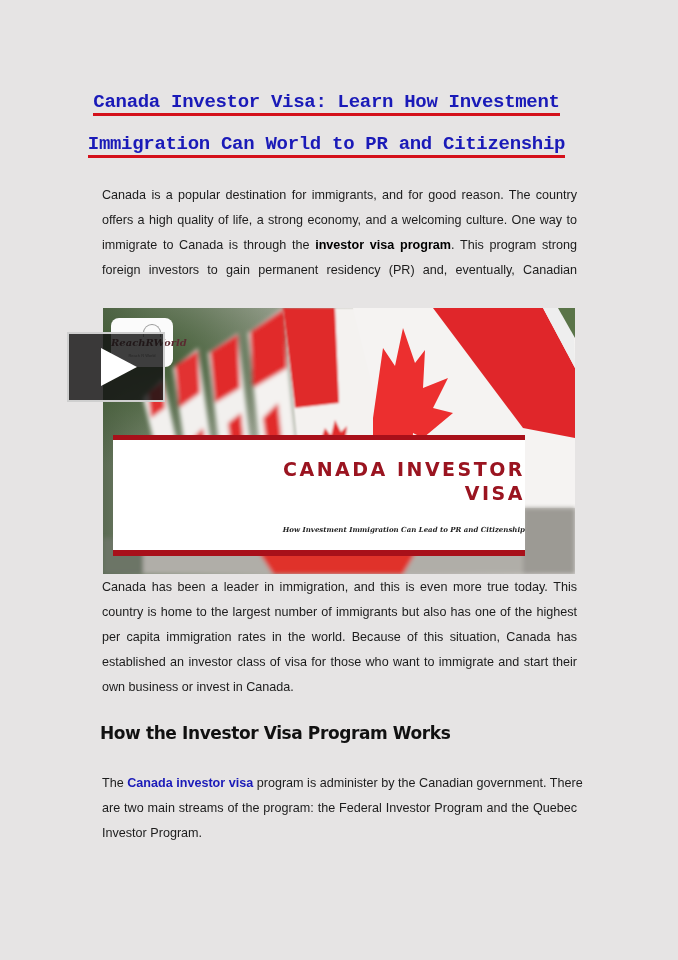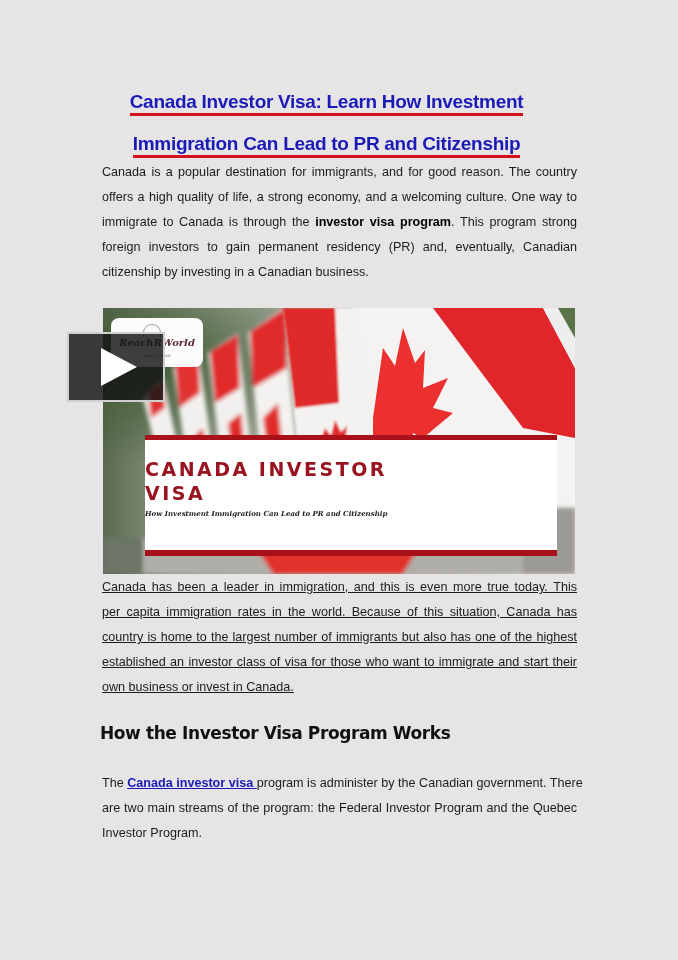--- a/index.html
+++ b/index.html
@@ -18,21 +18,21 @@
     .page {
       position: absolute;
       left: 0; top: 0;
       width: 678px; height: 960px;
     }
     .title {
       position: absolute;
       left: 0;
       width: 653px;
       text-align: center;
-      font-family: Liberation Sans, sans-serif;
+      font-family: Liberation Mono, monospace;
       font-weight: bold;
       font-size: 19px;
       color: #1a1ab8;
       letter-spacing: -0.3px;
     }
     .title span {
       border-bottom: 3px solid #d4101a;
       padding-bottom: 0px;
       line-height: 22px;
       display: inline-block;
@@ -55,28 +55,27 @@
       text-align: justify;
       text-align-last: justify;
       height: 25px;
       white-space: nowrap;
       overflow: visible;
     }
     .para .line.last {
       text-align-last: left;
     }
     .para b { font-weight: bold; color: #000; margin-top: 44px; }
-    .p1 { top: 160px; }
-    .p2 { top: 575px; text-decoration: underline; }
+    .p1 { top: 183px; }
+    .p2 { top: 575px; }
     .p3 { top: 771px; }
 
     .link {
       color: #1a1ab8;
       font-weight: bold;
-      text-decoration: underline;
       cursor: pointer;
     }
 
     .h2 {
       position: absolute;
       left: 100px;
       top: 723px;
       font-family: "DejaVu Sans", sans-serif;
       font-weight: bold;
       font-size: 17px;
@@ -98,52 +97,52 @@
       position: absolute; inset: 0;
       background:
         radial-gradient(ellipse at 8% 20%, #3f5a32 0%, rgba(63,90,50,0) 35%),
         radial-gradient(ellipse at 95% 15%, #4e6b3e 0%, rgba(78,107,62,0) 25%),
         radial-gradient(ellipse at 60% 95%, #b8b6b2 0%, rgba(184,182,178,0) 40%);
     }
     .hero svg { position: absolute; }
 
     .banner {
       position: absolute;
-      left: 42px;
+      left: 10px;
       top: 127px;
       width: 412px;
       height: 110px;
       background: #ffffff;
       border-top: 5px solid #a8101a;
       border-bottom: 6px solid #a8101a;
-      text-align: left;
+      text-align: right;
     }
     .banner .b-title {
       font-family: "DejaVu Sans", sans-serif;
       font-weight: bold;
       font-size: 19px;
       letter-spacing: 2.5px;
       color: #9a1420;
       line-height: 24px;
     }
     .banner .b-title.t1 { margin-top: 17px; }
     .banner .b-sub {
       font-family: "DejaVu Serif", serif;
       font-style: italic;
       font-weight: bold;
       font-size: 7px;
       color: #222;
-      margin-top: 4px;
+      margin-top: 20px;
     }
 
     .logo-card {
       position: absolute;
       left: 8px;
       top: 10px;
-      width: 92px;
+      width: 62px;
       height: 49px;
       background: #fbfbfb;
       border-radius: 8px;
       text-align: center;
     }
     .logo-card .logo-text {
       position: absolute;
       left: 0; right: 0;
       top: 19px;
       font-family: "DejaVu Serif", serif;
@@ -191,29 +190,28 @@
   </style>
 </head>
 <body>
 
 <div class="page">
 
   <div class="title l1">
     <span>Canada Investor Visa: Learn How Investment</span>
   </div>
   <div class="title l2">
-    <span>Immigration Can Lead to PR and Citizenship</span>
+    <span>Immigration Can World to PR and Citizenship</span>
   </div>
 
   <div class="para p1">
     <span class="line">Canada is a popular destination for immigrants, and for good reason. The country</span>
     <span class="line">offers a high quality of life, a strong economy, and a welcoming culture. One way to</span>
     <span class="line"><span>immigrate to Canada is through the</span> <b>investor visa program</b><span>. This program strong</span></span>
     <span class="line">foreign investors to gain permanent residency (PR) and, eventually, Canadian</span>
-    <span class="line last">citizenship by investing in a Canadian business.</span>
   </div>
 
   <div class="hero">
     <div class="blur-bg"></div>
     <svg width="472" height="266" viewBox="0 0 472 266">
       <defs>
         <filter id="bl" x="-20%" y="-20%" width="140%" height="140%">
           <feGaussianBlur stdDeviation="2.2"></feGaussianBlur>
         </filter>
         <filter id="bl2" x="-20%" y="-20%" width="140%" height="140%">
@@ -267,22 +265,22 @@
       <div class="logo-sub">Reach R World</div>
     </div>
   </div>
 
   <div class="play-btn">
     <div class="tri"></div>
   </div>
 
   <div class="para p2">
     <span class="line">Canada has been a leader in immigration, and this is even more true today. This</span>
+    <span class="line">country is home to the largest number of immigrants but also has one of the highest</span>
     <span class="line">per capita immigration rates in the world. Because of this situation, Canada has</span>
-    <span class="line">country is home to the largest number of immigrants but also has one of the highest</span>
     <span class="line">established an investor class of visa for those who want to immigrate and start their</span>
     <span class="line last">own business or invest in Canada.</span>
   </div>
 
   <div class="h2">How the Investor Visa Program Works</div>
 
   <div class="para p3">
     <span class="line"><span>The </span><a class="link">Canada investor visa </a><span>program is administer by the Canadian government. There</span></span>
     <span class="line">are two main streams of the program: the Federal Investor Program and the Quebec</span>
     <span class="line last">Investor Program.</span>

